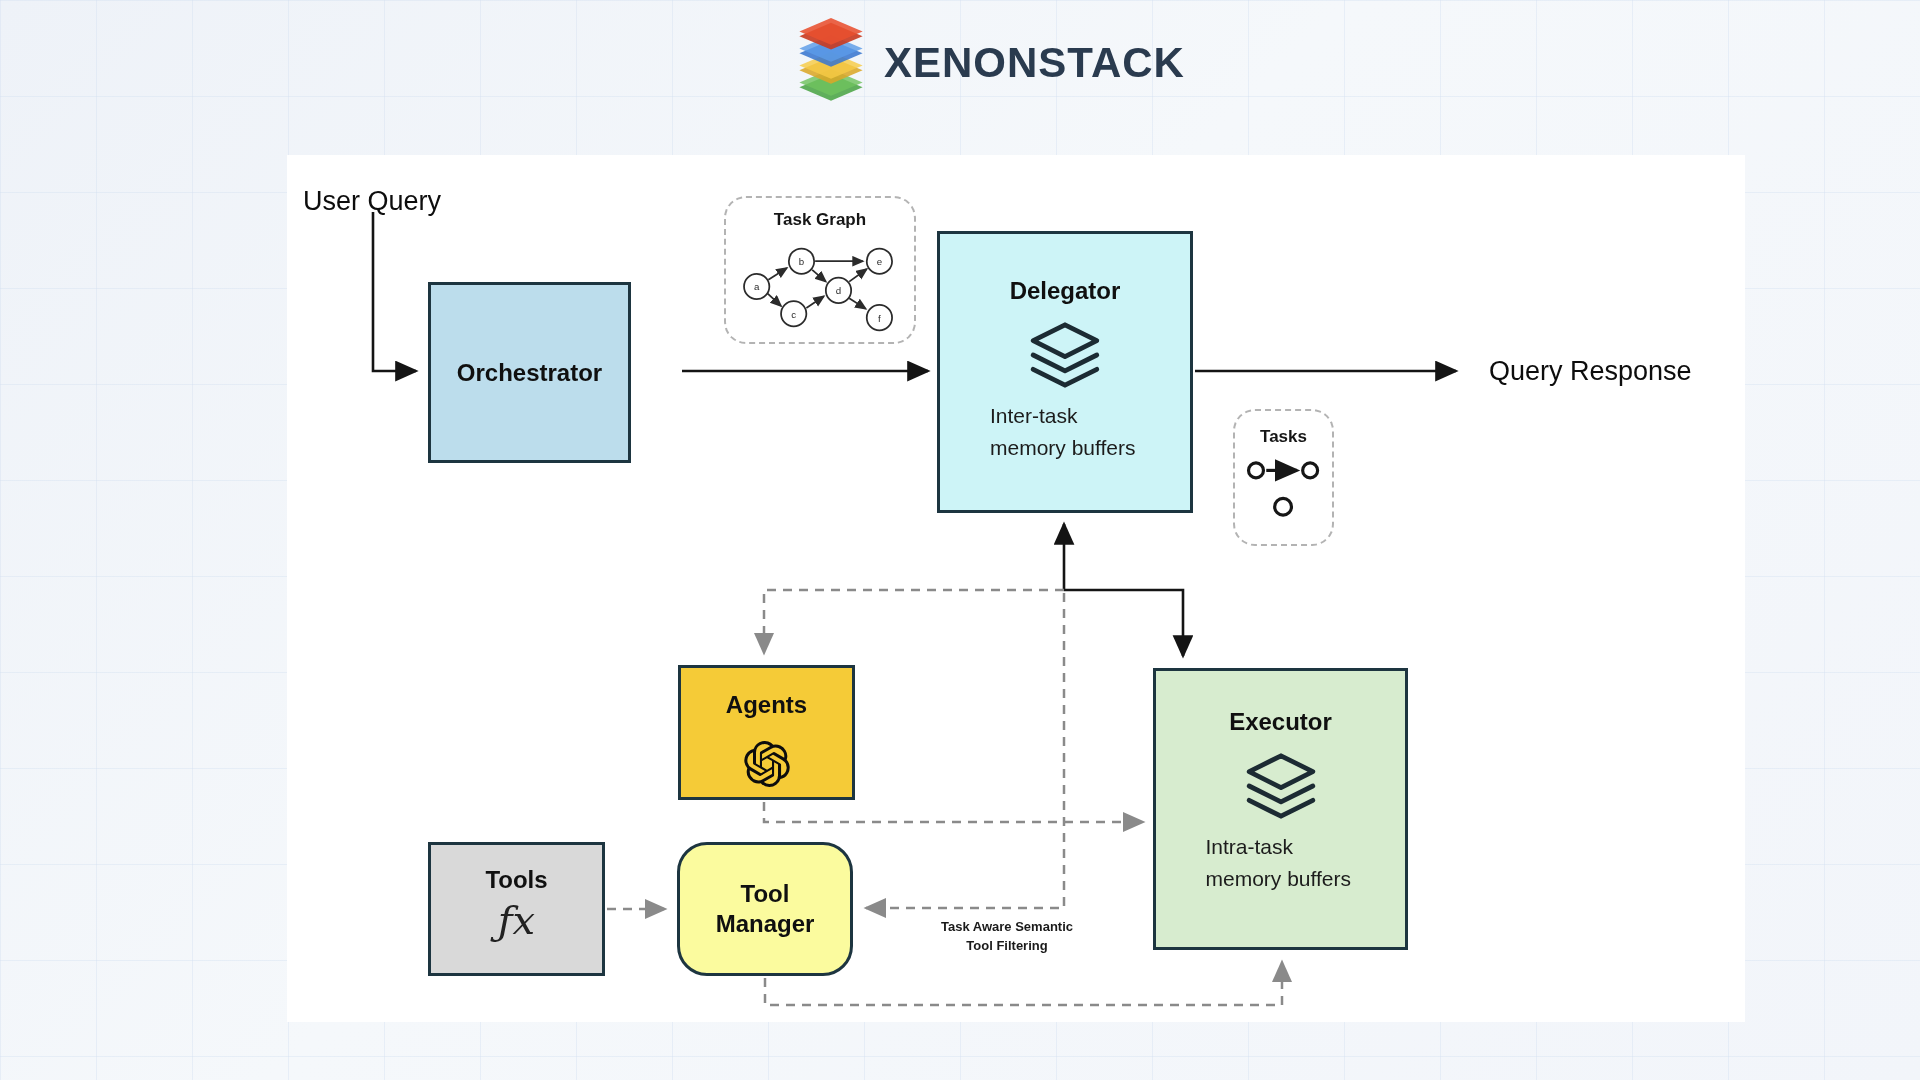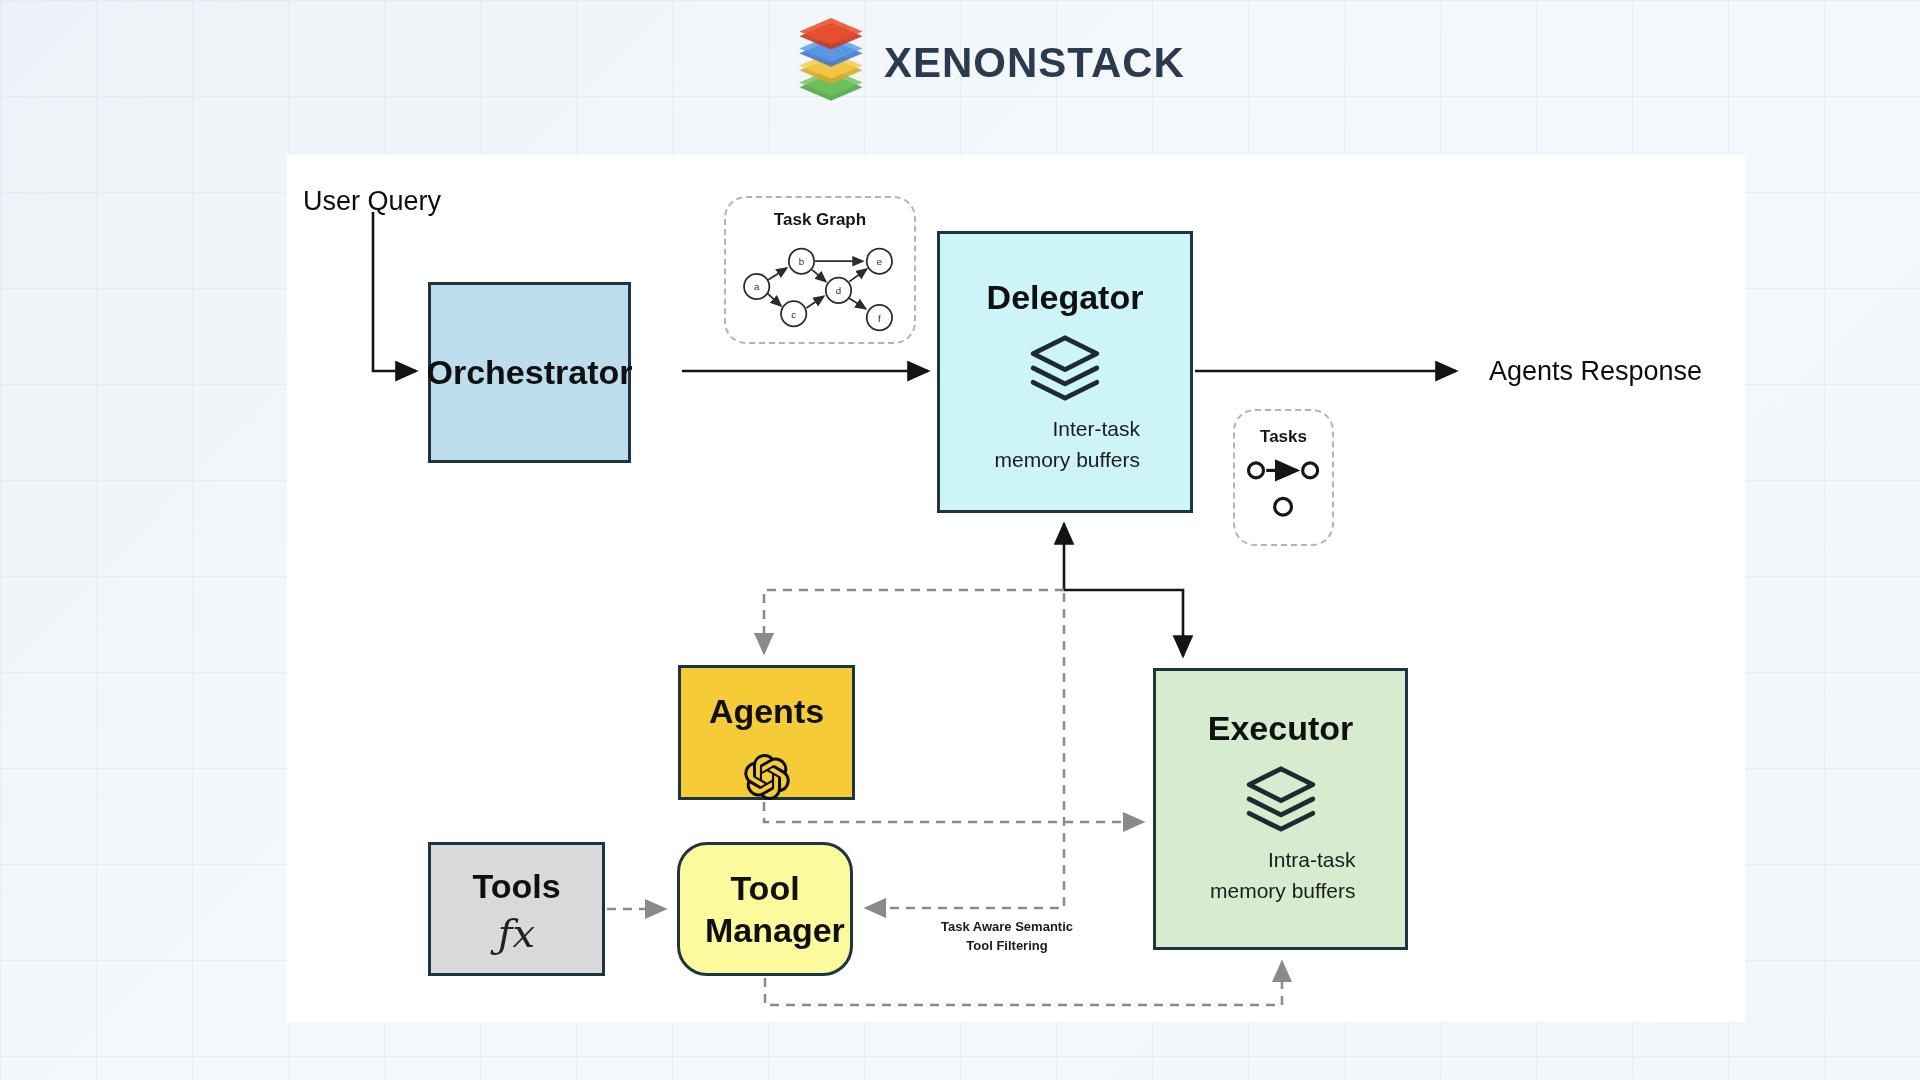--- a/index.html
+++ b/index.html
@@ -24,22 +24,22 @@
   .logo{position:absolute;left:792px;top:18px;display:flex;align-items:center;gap:14px;justify-content:center;}
   .logo-text{
     font-size:42px;font-weight:700;letter-spacing:1px;color:#2a3b4f;
     font-family:"Liberation Sans",sans-serif;
   }
   
   .node{
     position:absolute;border:3px solid #1d3540;box-sizing:border-box;
     display:flex;flex-direction:column;align-items:center;
   }
-  .node-title{font-weight:700;font-size:34px;color:#101010;text-align:center;line-height:1.25;}
-  .node-sub{font-size:21px;color:#1c1c1c;text-align:right;line-height:1.5;width:150px;}
+  .node-title{font-weight:700;font-size:24px;color:#101010;text-align:center;line-height:1.25;}
+  .node-sub{font-size:21px;color:#1c1c1c;text-align:left;line-height:1.5;width:150px;}
   .orchestrator{left:428px;top:282px;width:203px;height:181px;background:#bcddec;justify-content:center;}
   .delegator{left:937px;top:231px;width:256px;height:282px;background:#cdf4f7;padding-top:42px;}
   .agents{left:678px;top:665px;width:177px;height:135px;background:#f5cb37;padding-top:22px;gap:15px;}
   .executor{left:1153px;top:668px;width:255px;height:282px;background:#d7eccf;padding-top:36px;}
   .tools{left:428px;top:842px;width:177px;height:134px;background:#d9d9d9;padding-top:20px;}
   .tool-manager{left:677px;top:842px;width:176px;height:134px;background:#fbfb9e;justify-content:center;border-radius:30px;}
   .tool-manager .node-title{width:120px;}
   .layers-icon-wrap{margin:14px 0 10px 0;}
   .openai-icon-wrap{margin-top:6px;}
   .fx{font-family:"DejaVu Serif","Liberation Serif",serif;font-style:italic;font-size:40px;color:#222;margin-top:2px;}
@@ -79,21 +79,21 @@
           <path d="M32 14 L58 25 L32 36 L6 25 Z" fill="#5b9be8" fill-opacity="0.82"></path>
           <path d="M32 4 L58 15 L32 26 L6 15 Z" fill="#c93a1f" fill-opacity="0.9"></path>
           <path d="M32 0 L58 11 L32 22 L6 11 Z" fill="#e8502f" fill-opacity="0.88"></path>
         </g>
       </svg>
     </span>
     <span class="logo-text">XENONSTACK</span>
   </div>
 
   <div class="flow-label" style="left:303px;top:170px;margin-top:16px;">User Query</div>
-  <div class="flow-label" style="left:1489px;top:356px;">Agents Response</div>
+  <div class="flow-label" style="left:1489px;top:356px;">Query Response</div>
 
   <svg class="overlay" width="1920" height="1080" viewBox="0 0 1920 1080">
     <defs>
       <marker id="mk-black" markerWidth="10" markerHeight="10" refX="8" refY="4" orient="auto">
         <path d="M0,0 L9,4 L0,8 Z" fill="#141414"></path>
       </marker>
       <marker id="mk-gray" markerWidth="10" markerHeight="10" refX="8" refY="4" orient="auto">
         <path d="M0,0 L9,4 L0,8 Z" fill="#8a8a8a"></path>
       </marker>
     </defs>

